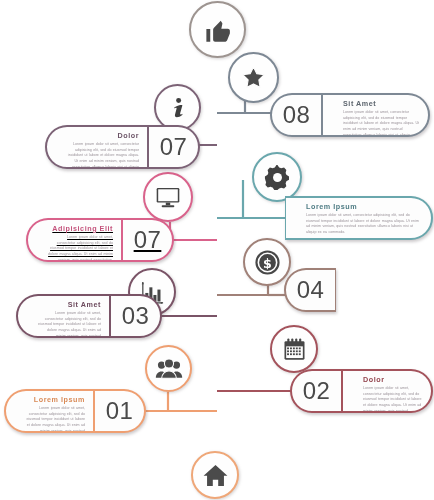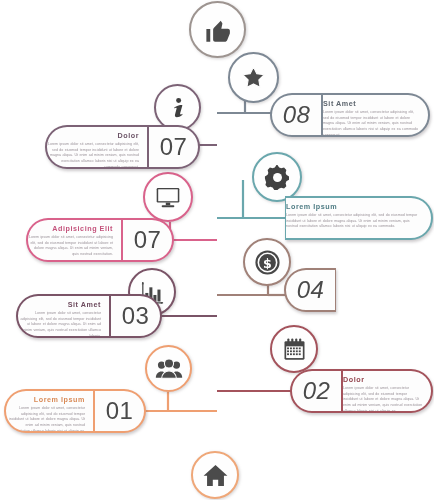--- a/index.html
+++ b/index.html
@@ -29,21 +29,21 @@
   .num-cap{
     width:52px;
     display:flex;align-items:center;justify-content:center;
     font-size:24px;
     color:#4a4a4a;
     letter-spacing:.5px;
     font-weight:400;
   }
   .txt-cap{
     flex:1;
-    padding:5px 8px 4px 0;
+    padding:5px 8px 4px 20px;
     overflow:hidden;
   }
   .card-title{
     font-size:7.2px;
     font-weight:bold;
     letter-spacing:.55px;
     margin:0 0 2.5px 0;
     line-height:1;
   }
   .card-body{
@@ -61,21 +61,20 @@
     text-align:right;
   }
   .card.left .num-cap{
     border-radius:0 22px 22px 0;
     border-left-width:1.1px;
   }
   
   .card.right .num-cap{
     border-radius:22px 0 0 22px;
     border-right-width:1.1px;
-    font-style:italic;
   }
   .card.right .txt-cap{
     border-radius:0 22px 22px 0;
     border-left-width:1.1px;
     text-align:left;
   }
 
   
   .medallion{
     position:absolute;
@@ -253,21 +252,21 @@
     <div class="num-cap" style="border-color:#7c6276;">07</div>
   </div>
 
   <div class="card right" style="left:285px;top:196px;width:148px;">
     <div class="txt-cap" style="border-color:#6aa7ad;">
       <p class="card-title" style="color:#4f7c84;">Lorem Ipsum</p>
       <p class="card-body">Lorem ipsum dolor sit amet, consectetur adipisicing elit, sed do eiusmod tempor incididunt ut labore et dolore magna aliqua. Ut enim ad minim veniam, quis nostrud exercitation ullamco laboris nisi ut aliquip ex ea commodo.</p>
     </div>
   </div>
 
-  <div class="card left" style="left:26px;top:218px;width:148px;">
+  <div class="card left" style="left:26px;top:218px;width:148px;text-decoration:underline;">
     <div class="txt-cap" style="border-color:#d9628b;">
       <p class="card-title" style="color:#c4537c;">Adipisicing Elit</p>
       <p class="card-body">Lorem ipsum dolor sit amet, consectetur adipisicing elit, sed do eiusmod tempor incididunt ut labore et dolore magna aliqua. Ut enim ad minim veniam, quis nostrud exercitation.</p>
     </div>
     <div class="num-cap" style="border-color:#d9628b;">07</div>
   </div>
 
   <div class="card right" style="left:284px;top:268px;width:145px;">
     <div class="num-cap" style="border-color:#a08178;">04</div>
   </div>

